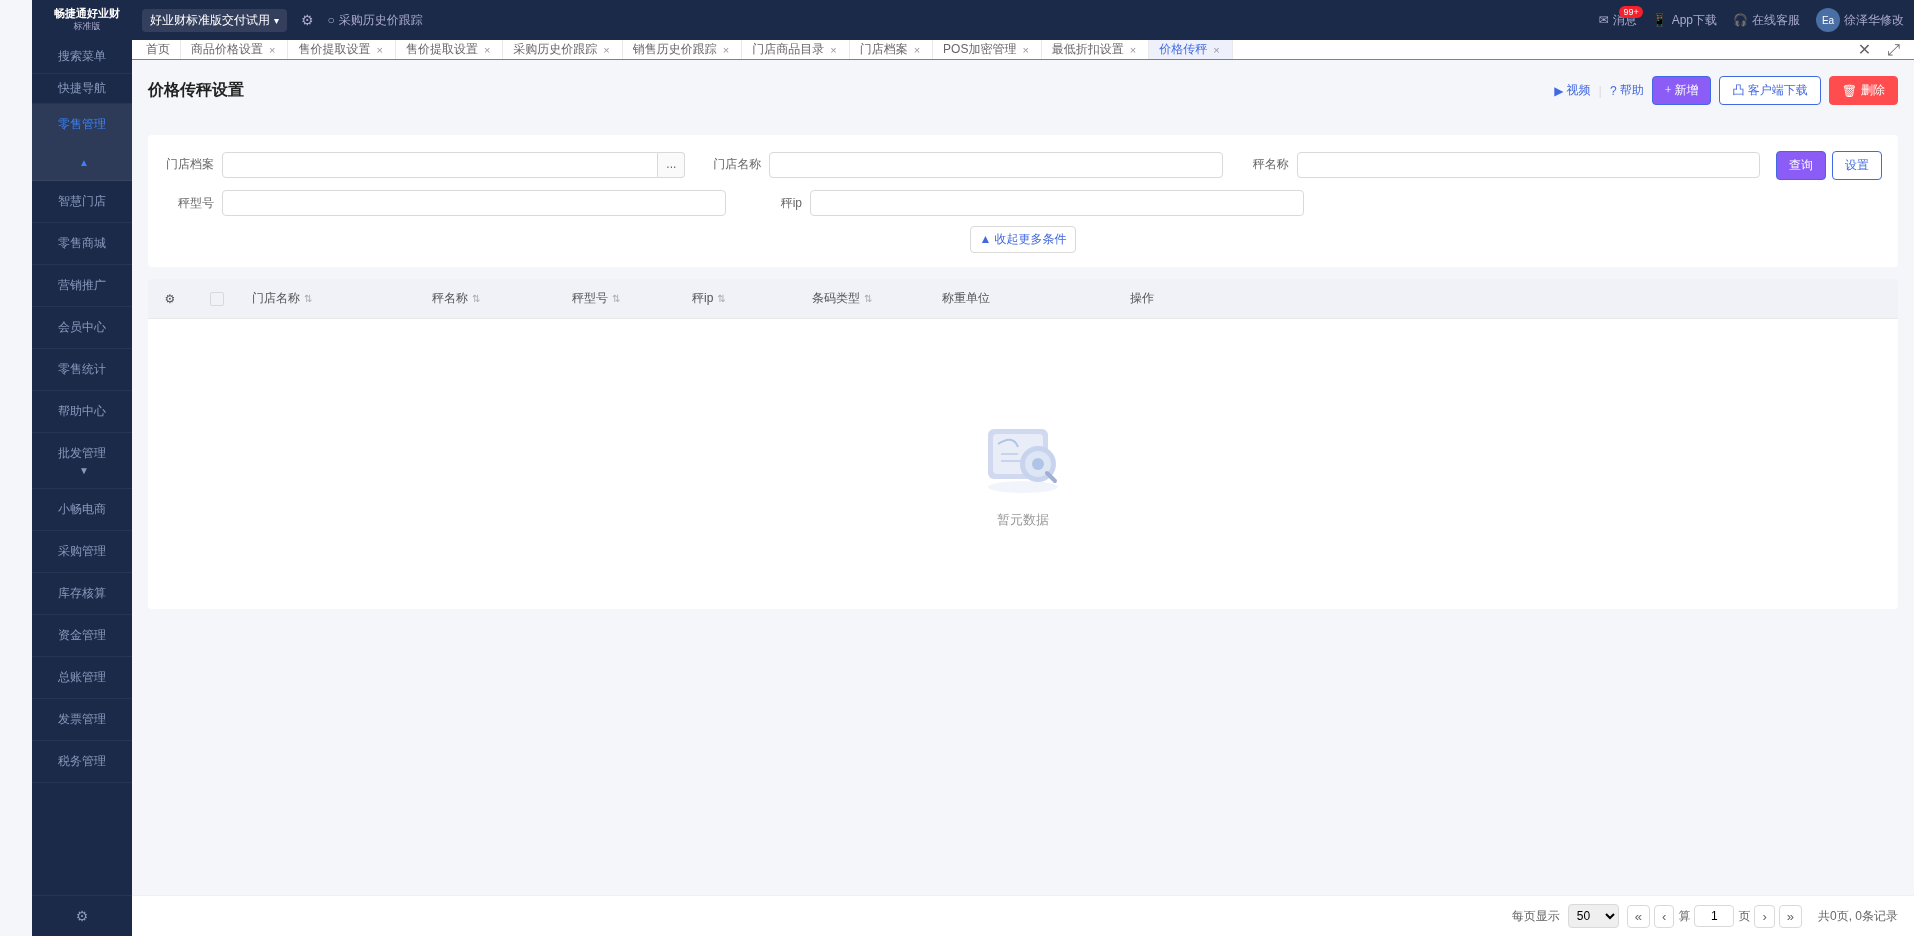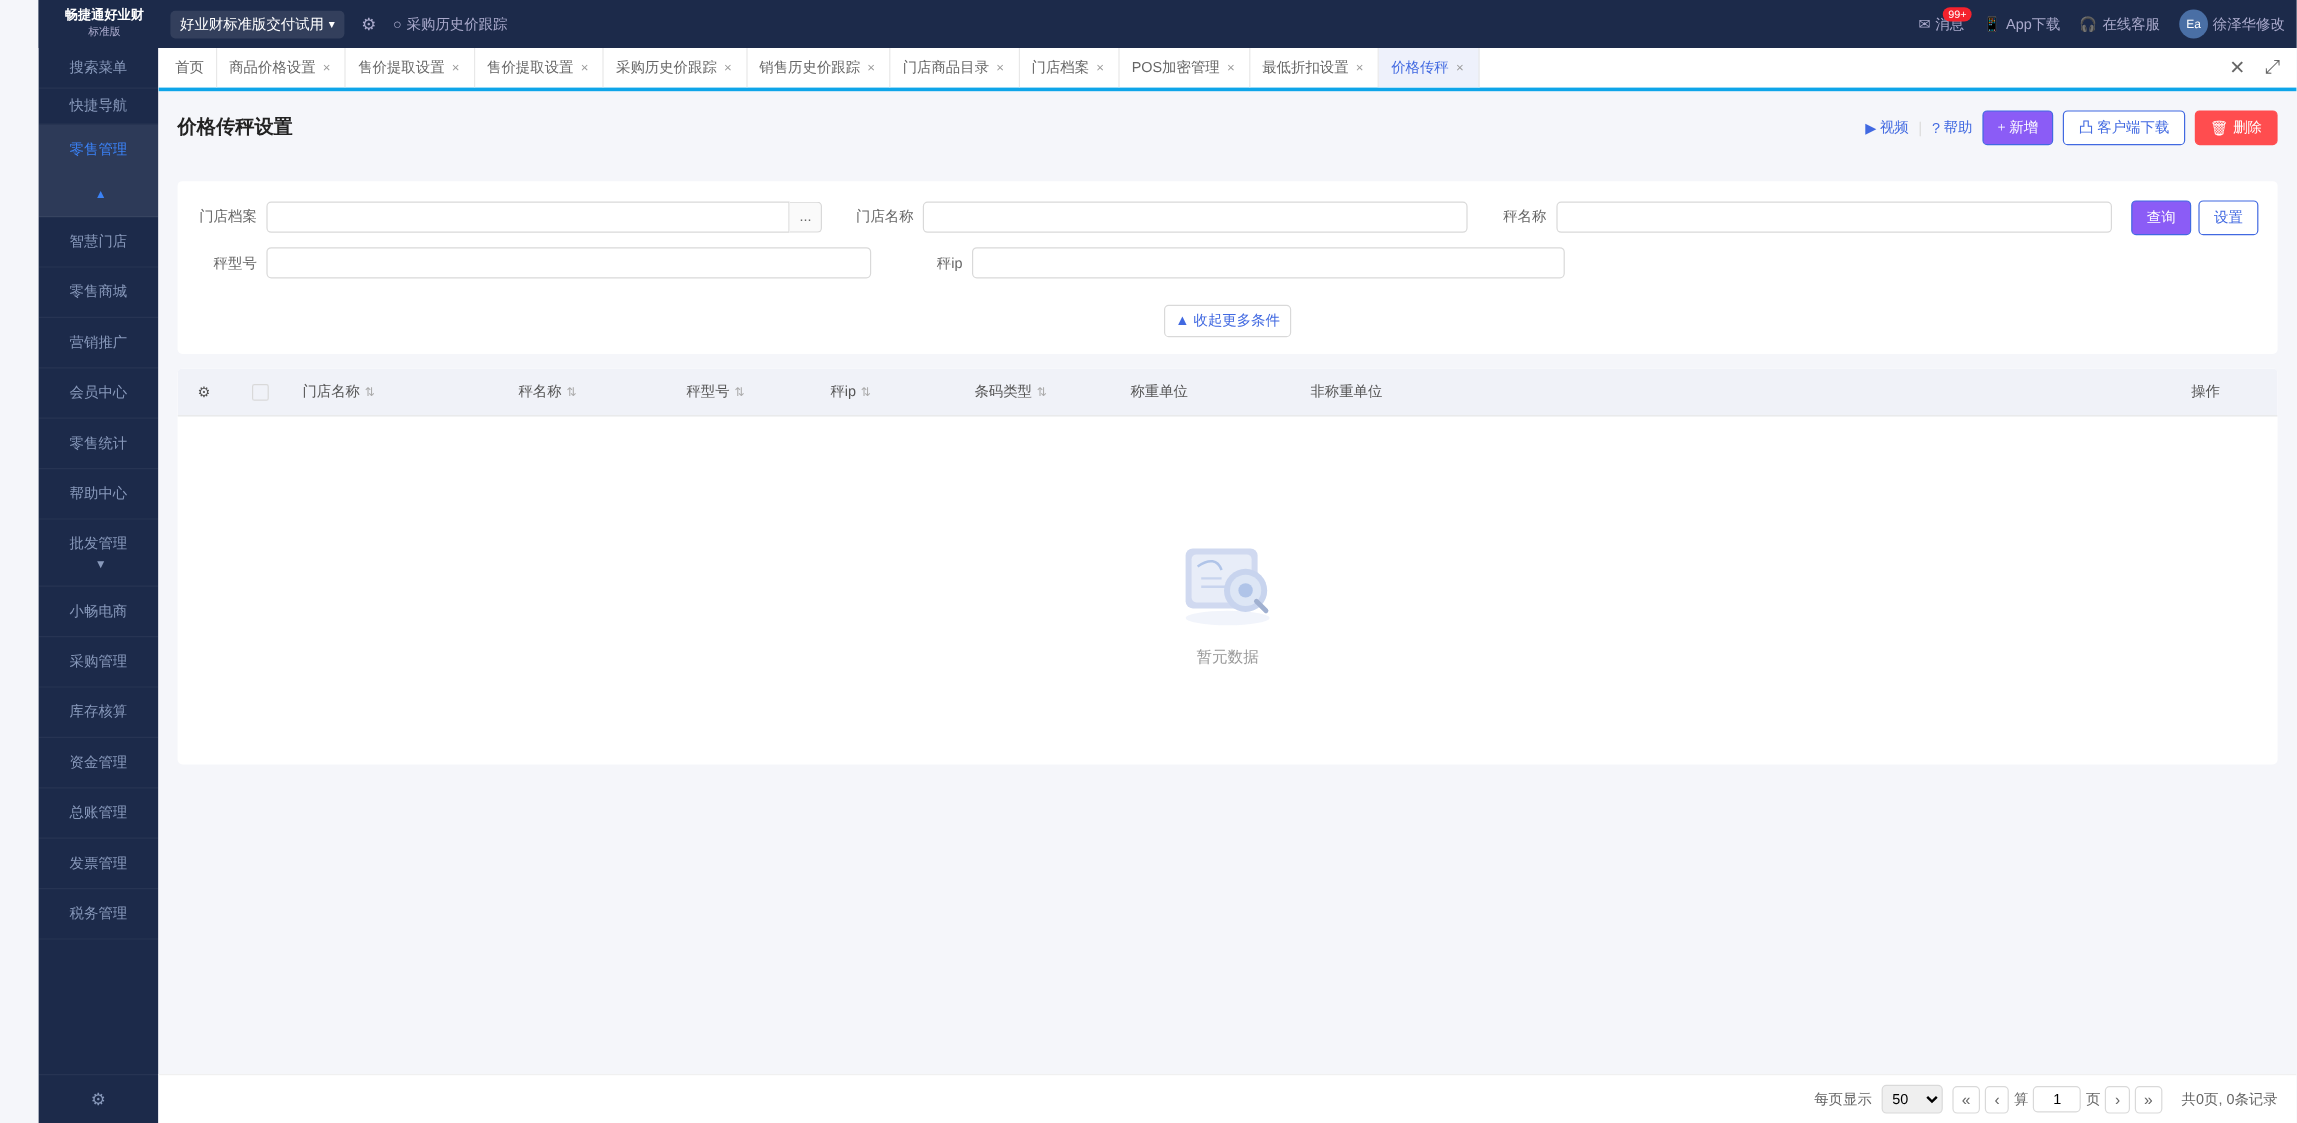--- a/index.html
+++ b/index.html
@@ -30,21 +30,21 @@
     .sidebar-quick { padding: 6px 10px; color: #8899bb; font-size: 12px; cursor: pointer; text-align: center; border-bottom: 1px solid rgba(255,255,255,0.05); }
     .sidebar-item { padding: 12px 8px; color: #8899bb; font-size: 12px; cursor: pointer; text-align: center; border-bottom: 1px solid rgba(255,255,255,0.05); display: flex; flex-direction: column; align-items: center; gap: 3px; }
     .sidebar-item.active { color: #3b82f6; background: rgba(255,255,255,0.08); gap: 24px; }
     .sidebar-arrow { font-size: 10px; margin-left: 4px; }
     .sidebar-settings { margin-top: auto; padding: 12px; color: #8899bb; font-size: 14px; cursor: pointer; text-align: center; border-top: 1px solid rgba(255,255,255,0.05); }
 
     
     .content-area { flex: 1; display: flex; flex-direction: column; overflow: hidden; background: #f5f6fa; }
 
     
-    .tab-bar { display: flex; align-items: center; background: #fff; border-bottom: 3px solid #0ea5e9; height: 36px; padding: 0 4px; flex-shrink: 0; overflow-x: auto; }
+    .tab-bar { display: flex; align-items: center; background: #fff; border-bottom: 1px solid #0ea5e9; height: 20px; padding: 0 4px; flex-shrink: 0; overflow-x: auto; }
     .tab-bar::-webkit-scrollbar { height: 0; }
     .tab-item { display: flex; align-items: center; padding: 0 10px; height: 100%; font-size: 12px; cursor: pointer; white-space: nowrap; color: #666; border-right: 1px solid #e8e8e8; gap: 4px; flex-shrink: 0; }
     .tab-item.active { color: #4169e1; background: #eef1fb; font-weight: 500; }
     .tab-close { font-size: 11px; color: #999; padding: 1px 2px; border-radius: 2px; }
     .tab-bar-end { display: flex; align-items: center; margin-left: auto; gap: 4px; padding-right: 4px; }
     .tab-end-btn { font-size: 16px; cursor: pointer; color: #666; padding: 2px 6px; }
 
     
     .page-content { flex: 1; overflow-y: auto; padding: 16px; }
     .page-header { display: flex; align-items: center; justify-content: space-between; margin-bottom: 30px; }
@@ -60,21 +60,21 @@
     
     .search-form { background: #fff; border-radius: 4px; padding: 14px 16px; margin-bottom: 12px; }
     .form-row { display: flex; gap: 16px; margin-bottom: 10px; align-items: center; }
     .form-item { display: flex; align-items: center; gap: 8px; flex: 1; }
     .form-label { font-size: 12px; color: #666; white-space: nowrap; width: 50px; text-align: right; flex-shrink: 0; }
     .form-label-wide { width: 60px; }
     .form-input { flex: 1; border: 1px solid #d9d9d9; border-radius: 4px; padding: 5px 8px; font-size: 12px; outline: none; background: #fff; }
     .form-input-with-btn { display: flex; flex: 1; }
     .form-input-with-btn .form-input { border-radius: 4px 0 0 4px; flex: 1; }
     .form-input-ellipsis { border: 1px solid #d9d9d9; border-left: none; border-radius: 0 4px 4px 0; padding: 4px 8px; background: #fafafa; cursor: pointer; color: #666; font-size: 12px; }
-    .collapse-btn { display: flex; align-items: center; justify-content: center; gap: 4px; color: #4169e1; font-size: 12px; cursor: pointer; padding: 4px 8px; border: 1px solid #d9d9d9; border-radius: 4px; background: #fff; margin-top: 12px; }
+    .collapse-btn { display: flex; align-items: center; justify-content: center; gap: 4px; color: #4169e1; font-size: 12px; cursor: pointer; padding: 4px 8px; border: 1px solid #d9d9d9; border-radius: 4px; background: #fff; }
 
     
     .data-table { background: #fff; border-radius: 4px; overflow: hidden; }
     .table-header { display: flex; align-items: center; background: #f0f2f8; border-bottom: 1px solid #e8e8e8; height: 40px; }
     .th { display: flex; align-items: center; gap: 4px; padding: 0 10px; font-size: 12px; color: #555; font-weight: 500; flex-shrink: 0; }
     .th.sortable { cursor: pointer; }
     .th-check { width: 50px; justify-content: center; }
     .th-settings { width: 44px; justify-content: center; }
     .col-store-name { width: 180px; }
     .col-scale-name { width: 140px; }
@@ -341,23 +341,20 @@
               <span>秤ip</span>
               <span class="sort-icon">⇅</span>
             </div>
             <div class="th col-barcode sortable">
               <span>条码类型</span>
               <span class="sort-icon">⇅</span>
             </div>
             <div class="th col-weight-unit">
               <span>称重单位</span>
             </div>
-            <div class="th col-non-weight-unit">
-              <span>非称重单位</span>
-            </div>
             <div class="th col-actions">
               <span>操作</span>
             </div>
           </div>
 
           <div class="empty-state">
             <svg class="empty-svg" viewBox="0 0 120 100">
               <ellipse cx="60" cy="88" rx="35" ry="6" fill="#e8edf8" opacity="0.6"></ellipse>
               <rect x="25" y="30" width="60" height="50" rx="6" fill="#d0d9f0"></rect>
               <rect x="30" y="35" width="50" height="40" rx="4" fill="#e8edf8"></rect>

